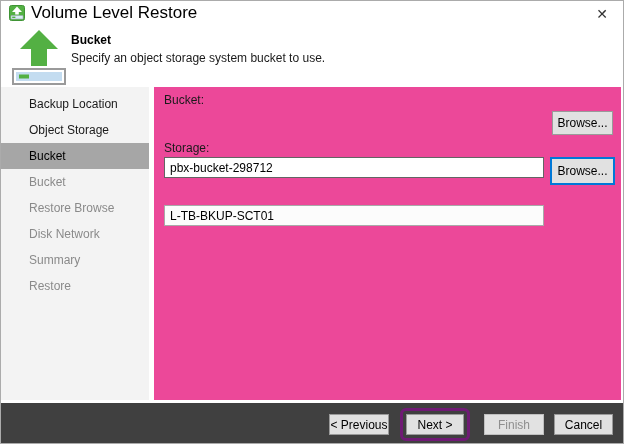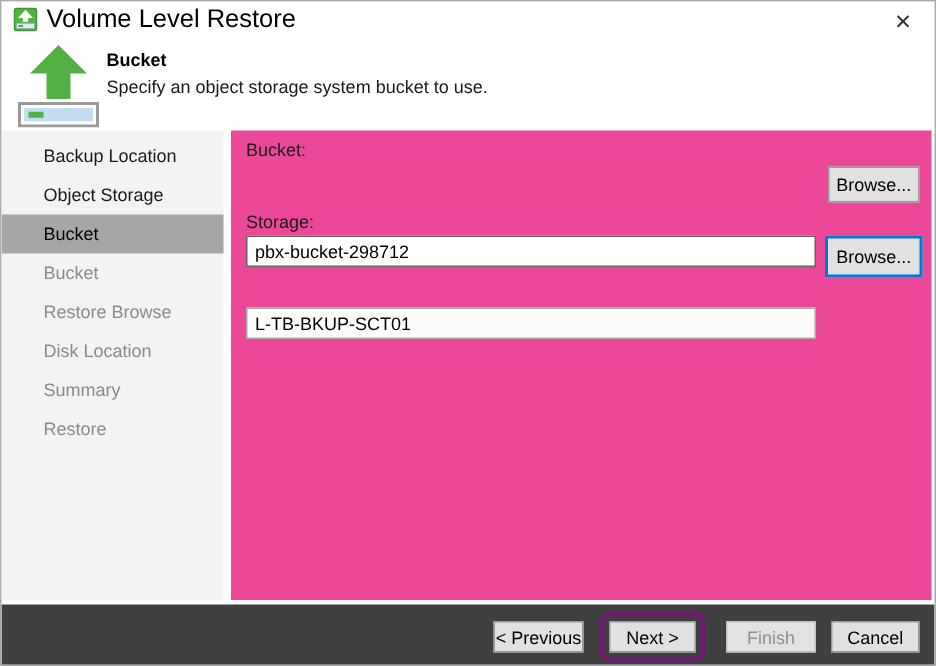--- a/index.html
+++ b/index.html
@@ -91,21 +91,21 @@
     <div class="page-title">Bucket</div>
     <div class="page-subtitle">Specify an object storage system bucket to use.</div>
   </div>
 
   <div id="sidebar">
       <div class="side-item done">Backup Location</div>
       <div class="side-item done">Object Storage</div>
       <div class="side-item current">Bucket</div>
       <div class="side-item todo">Bucket</div>
       <div class="side-item todo">Restore Browse</div>
-      <div class="side-item todo">Disk Location</div>
+      <div class="side-item todo">Disk Network</div>
       <div class="side-item todo">Summary</div>
       <div class="side-item todo">Restore</div>
     </div>
 
   <div id="content">
     <div class="field-label" style="top:6px">Bucket:</div>
     <input class="text-input" id="bucket-input" type="text" value="pbx-bucket-298712" style="">
     <button class="btn" id="browse1">Browse...</button>
 
     <div class="field-label" style="top:54px">Storage:</div>

